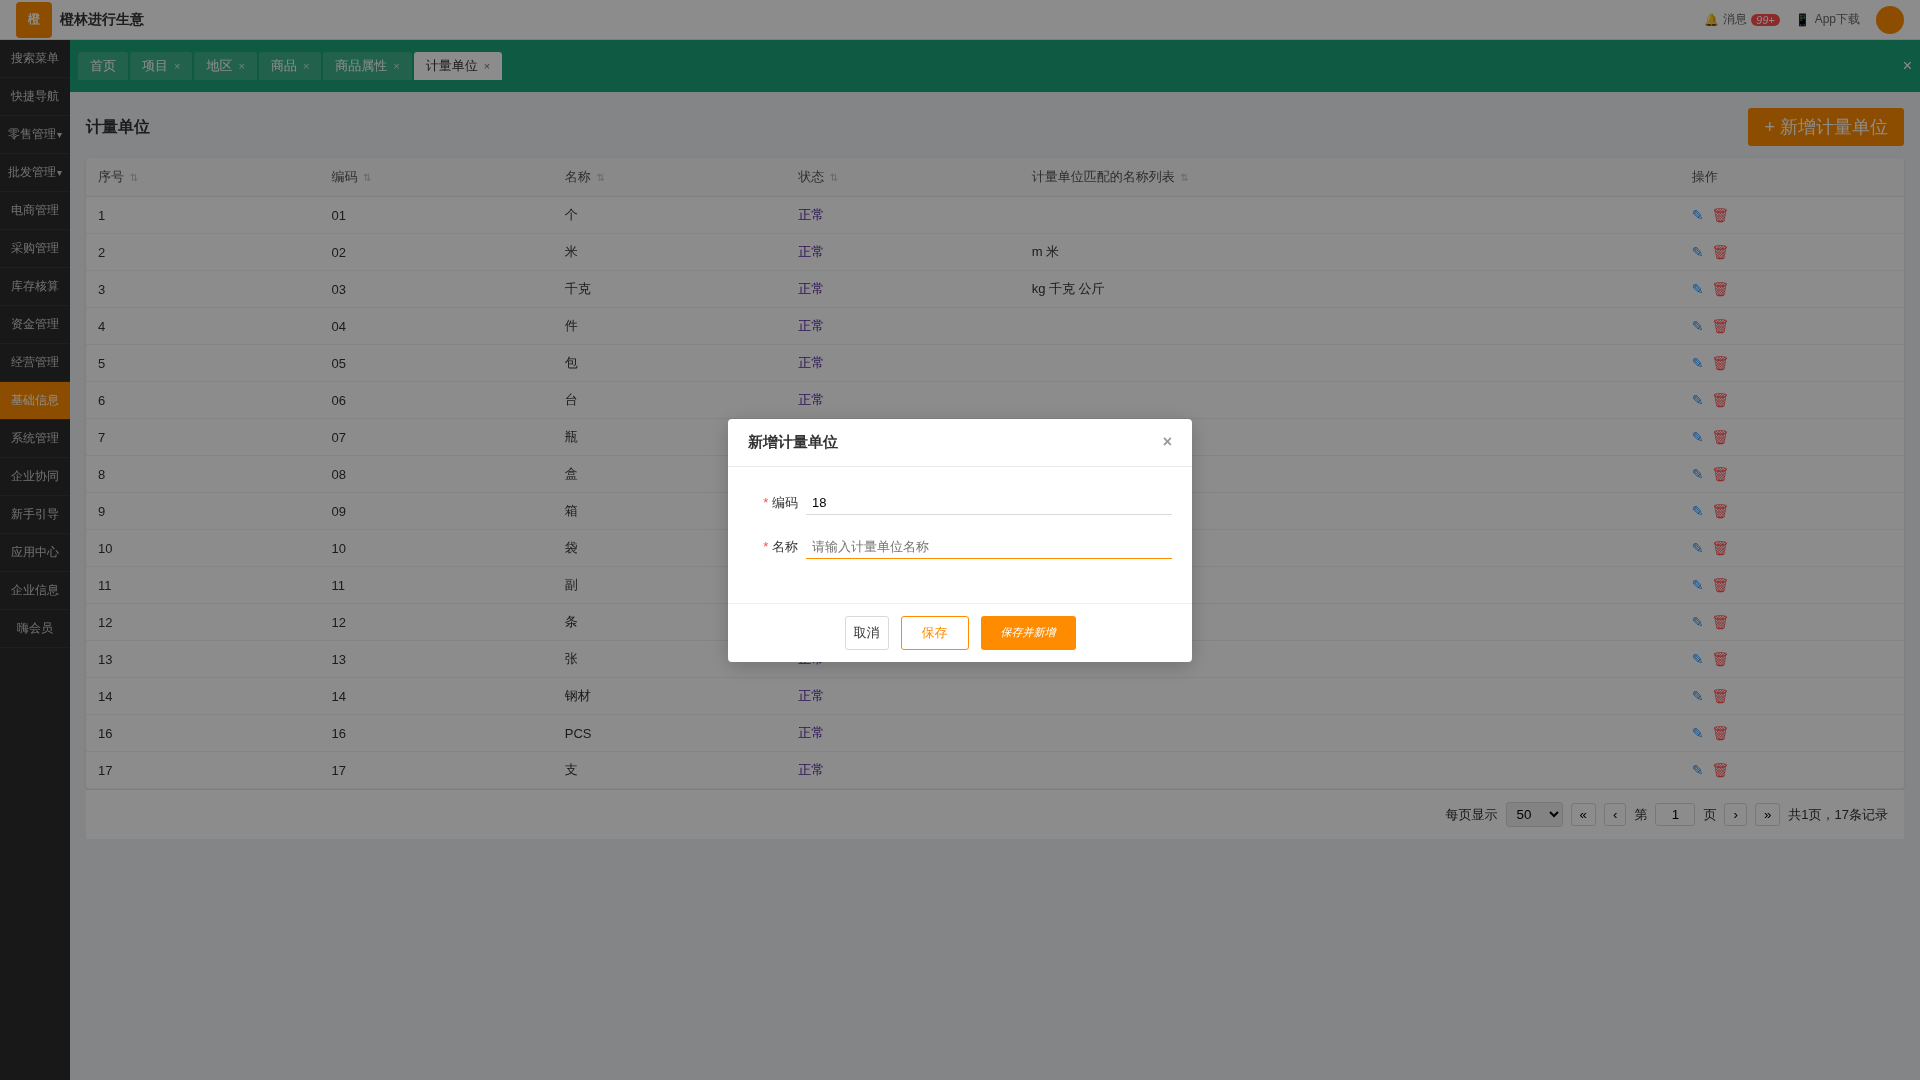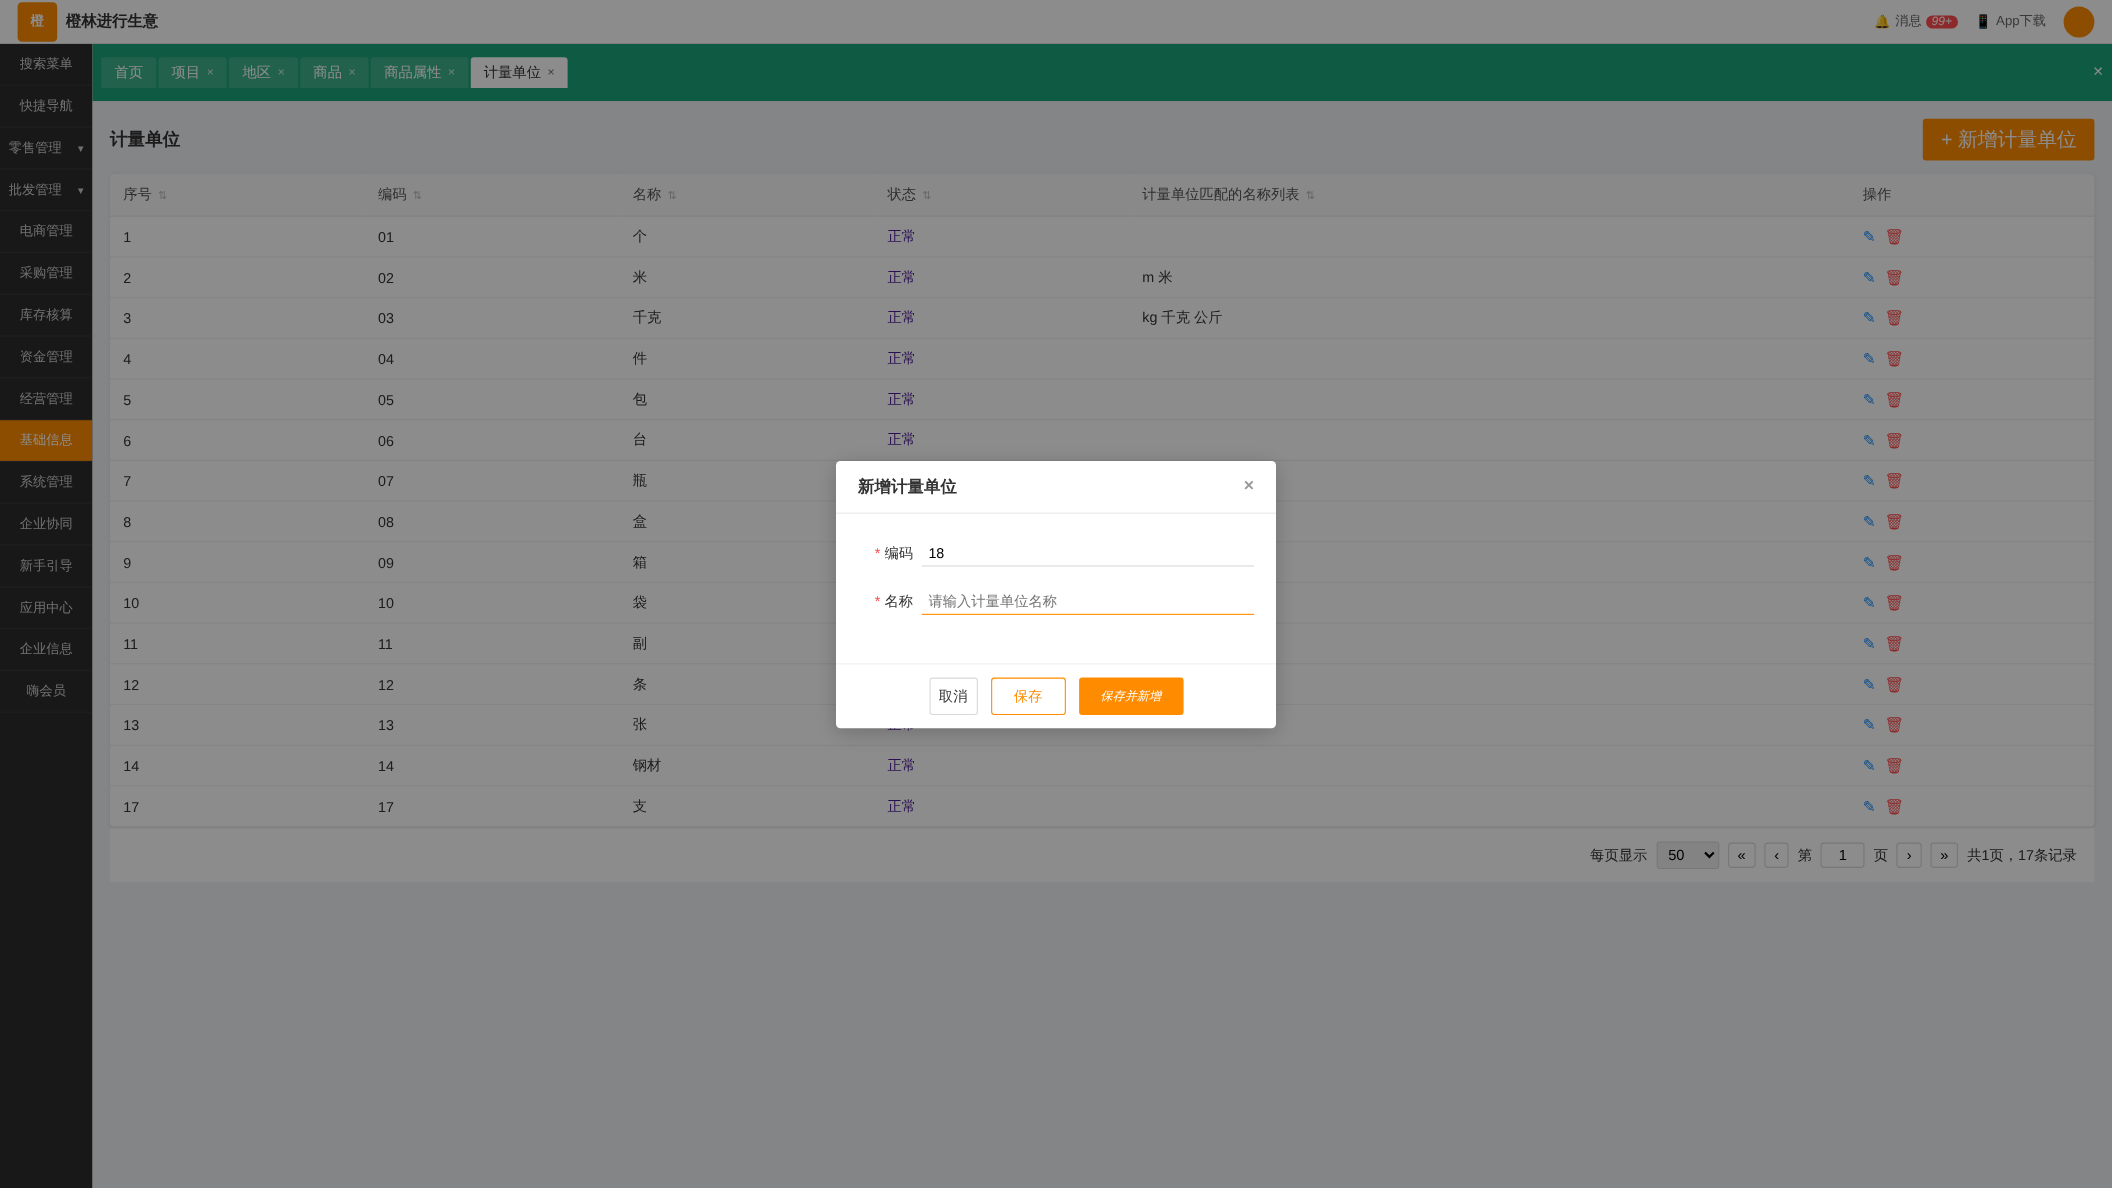--- a/index.html
+++ b/index.html
@@ -22,21 +22,21 @@
     .header-right { display: flex; align-items: center; gap: 16px; }
     .header-btn { display: flex; align-items: center; gap: 4px; font-size: 12px; color: #666; cursor: pointer; }
     .badge { background: #ff4d4f; color: #fff; border-radius: 10px; padding: 0 5px; font-size: 11px; font-style: italic; }
     .avatar { width: 28px; height: 28px; background: #ff8c00; border-radius: 50%; }
 
     
     .main-layout { display: flex; flex: 1; overflow: hidden; }
 
     
     .sidebar {
-      width: 84px;
+      width: 70px;
       background: #2d2d2d;
       display: flex;
       flex-direction: column;
       flex-shrink: 0;
       overflow-y: auto;
     }
     .sidebar-item {
       padding: 10px 4px;
       text-align: center;
       color: #ccc;
@@ -143,21 +143,21 @@
       top: 0; left: 0; right: 0; bottom: 0;
       background: rgba(0,0,0,0.45);
       display: flex;
       align-items: center;
       justify-content: center;
       z-index: 1000;
     }
     .modal {
       background: #fff;
       border-radius: 4px;
-      width: 400px;
+      width: 464px;
       box-shadow: 0 4px 20px rgba(0,0,0,0.2);
       overflow: hidden;
     }
     .modal-header {
       padding: 14px 20px;
       border-bottom: 1px solid #e8e8e8;
       display: flex;
       justify-content: space-between;
       align-items: center;
       font-size: 15px;
@@ -471,20 +471,33 @@
       <td><span class="status-normal">正常</span></td>
       <td></td>
       <td>
         <div class="action-icons">
           <span class="action-icon">✎</span>
           <span class="action-icon delete">🗑</span>
         </div>
       </td>
     </tr>
             <tr>
+      <td>16</td>
+      <td>16</td>
+      <td>PCS</td>
+      <td><span class="status-normal">正常</span></td>
+      <td></td>
+      <td>
+        <div class="action-icons">
+          <span class="action-icon">✎</span>
+          <span class="action-icon delete">🗑</span>
+        </div>
+      </td>
+    </tr>
+            <tr>
       <td>17</td>
       <td>17</td>
       <td>支</td>
       <td><span class="status-normal">正常</span></td>
       <td></td>
       <td>
         <div class="action-icons">
           <span class="action-icon">✎</span>
           <span class="action-icon delete">🗑</span>
         </div>

